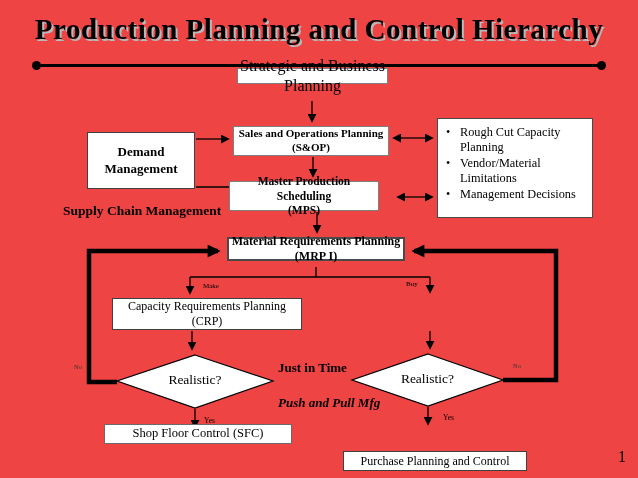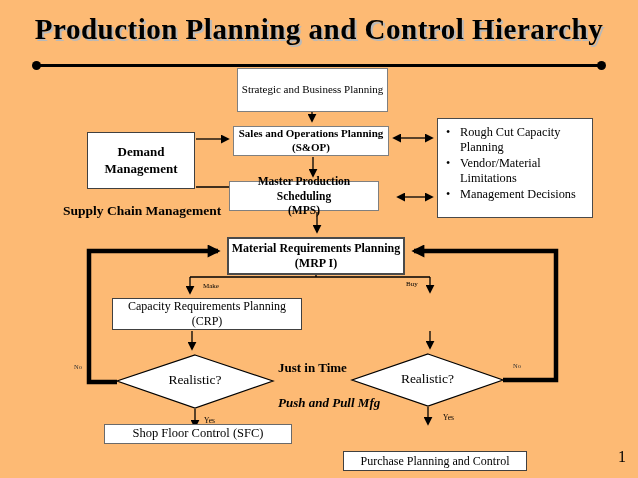--- a/index.html
+++ b/index.html
@@ -1,35 +1,35 @@
 <!DOCTYPE html>
 <html><head>
 <meta charset="utf-8">
 <style>
   html,body{margin:0;padding:0;background:#fff;}
-  #slide{position:relative;width:638px;height:478px;background:#fdba74;overflow:hidden;
+  #slide{position:relative;width:638px;height:478px;background:#ef4444;overflow:hidden;
          font-family:"Liberation Serif", serif;color:#000;}
   .abs{position:absolute;}
   
   #title{left:0;right:0;top:13px;text-align:center;font-size:29px;font-weight:bold;
          letter-spacing:0.5px;color:#000;text-shadow:2px 2px 0 #b9b9b9;white-space:nowrap;}
   
   #divider{left:36px;top:64px;width:566px;height:3px;background:#000;}
   .dot{width:9px;height:9px;border-radius:50%;background:#000;top:61px;}
   
   .box{box-sizing:border-box;background:#fff;display:flex;flex-direction:column;
        align-items:center;justify-content:center;text-align:center;line-height:1.25;}
   .gray-border{border:1.6px solid #7f7f7f;}
   .dark-border{border:1.3px solid #404040;}
   .thin-border{border:1px solid #404040;}
-  #box-strategic{left:237px;top:68px;width:151px;height:44px;font-size:11px;}
+  #box-strategic{left:237px;top:68px;width:151px;height:16px;font-size:16px;}
   #box-sop{left:233px;top:126px;width:156px;height:30px;font-size:11px;font-weight:bold;}
   #box-mps{left:229px;top:181px;width:150px;height:30px;font-size:11.5px;font-weight:bold;}
   #box-demand{left:87px;top:132px;width:108px;height:57px;font-size:13px;font-weight:bold;}
-  #box-mrp{left:227px;top:237px;width:178px;height:38px;font-size:12px;font-weight:bold;border-width:2px;border-color:#4a4a4a;}
+  #box-mrp{left:227px;top:237px;width:178px;height:24px;font-size:12px;font-weight:bold;border-width:2px;border-color:#4a4a4a;}
   #box-crp{left:112px;top:298px;width:190px;height:32px;font-size:12px;}
   #box-vrp{left:322px;top:298px;width:190px;height:32px;font-size:12px;}
   #box-sfc{left:104px;top:424px;width:188px;height:20px;font-size:12.5px;}
   #box-purchase{left:343px;top:451px;width:184px;height:20px;font-size:12px;}
   
   #box-notes{left:437px;top:118px;width:156px;height:100px;box-sizing:border-box;
              border:1.6px solid #4a4a4a;background:#fff;padding:6px 4px 0 8px;}
   .note-item{display:flex;font-size:12.3px;line-height:1.22;margin-bottom:1px;}
   .note-bullet{width:14px;flex:0 0 14px;font-size:12px;}
   

